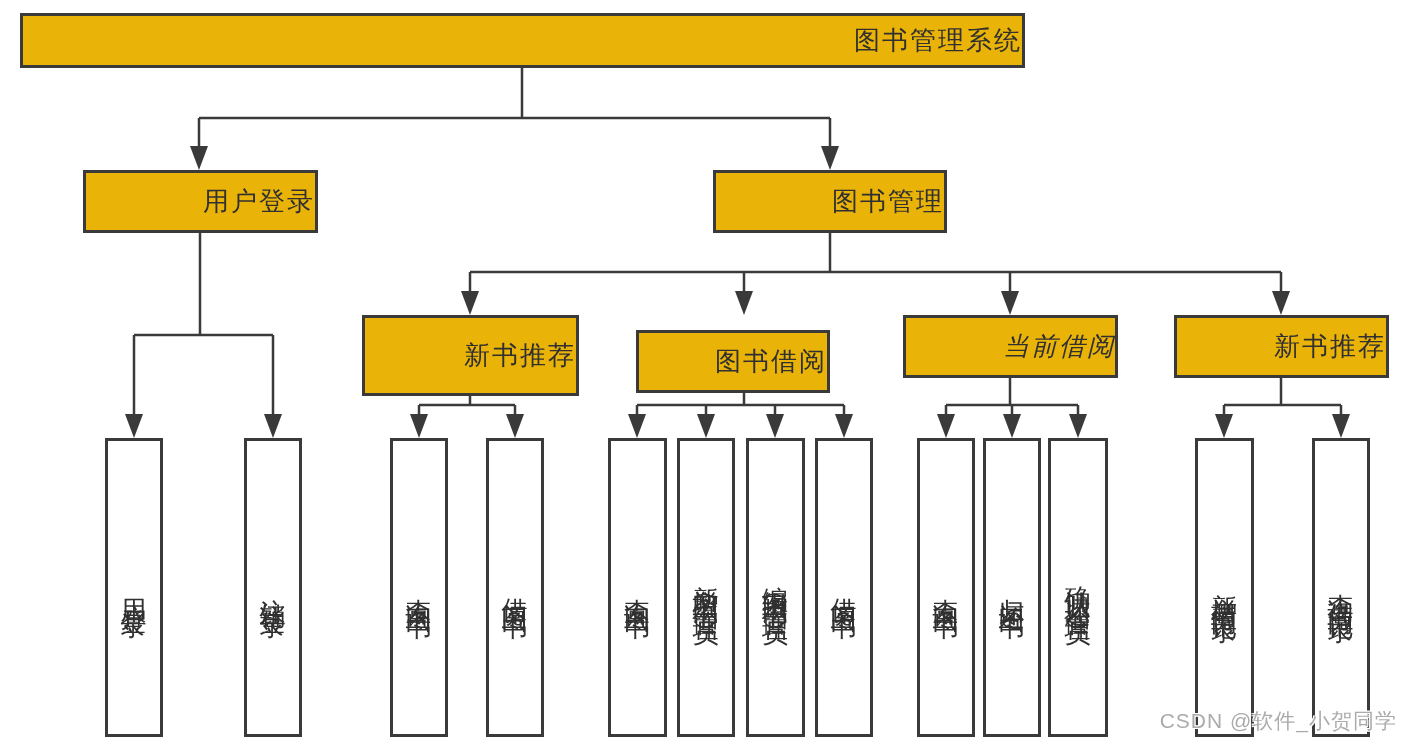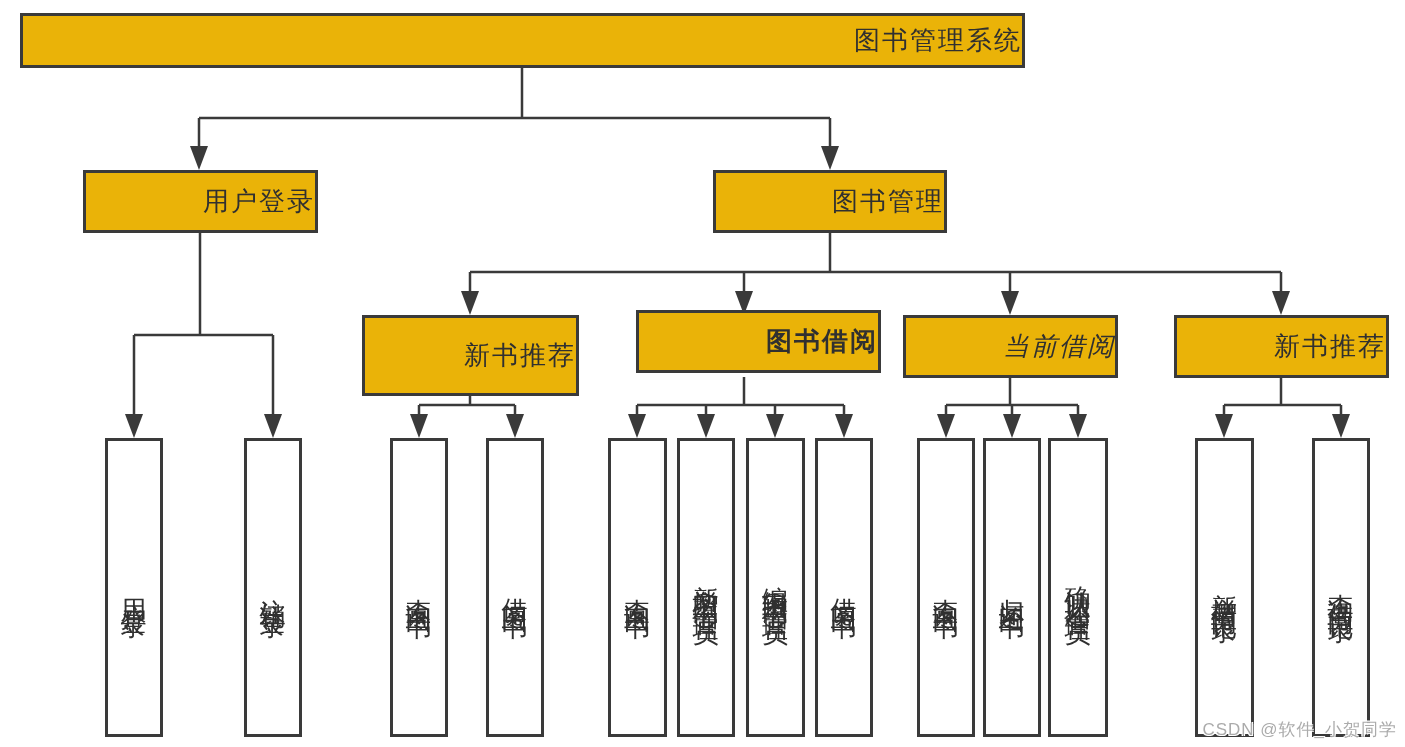--- a/index.html
+++ b/index.html
@@ -38,22 +38,22 @@
   .vbox span{
     writing-mode:vertical-rl;
     text-orientation:mixed;
     font-size:26px;
     letter-spacing:5px;
     color:var(--text);
     line-height:1;
   }
   #watermark{
     position:absolute;
-    right:8px;bottom:6px;
-    font-size:17px;
+    right:8px;bottom:12px;
+    font-size:21px;
     color:var(--watermark);
     letter-spacing:1px;
     text-shadow:1px 1px 0 #fff,-1px -1px 0 #fff,1px -1px 0 #fff,-1px 1px 0 #fff;
     z-index:5;
     white-space:nowrap;
   }
 </style>
 </head>
 <body>
 
@@ -110,21 +110,21 @@
   <div class="hbox" style="left:83px;top:170px;width:235px;height:63px;">
     <span>用户登录</span>
   </div>
   <div class="hbox" style="left:713px;top:170px;width:234px;height:63px;">
     <span>图书管理</span>
   </div>
 
   <div class="hbox" style="left:362px;top:315px;width:217px;height:81px;">
     <span>新书推荐</span>
   </div>
-  <div class="hbox" style="left:636px;top:310px;width:245px;height:63px;font-weight:bold;">
+  <div class="hbox" style="left:636px;top:330px;width:194px;height:63px;">
     <span>图书借阅</span>
   </div>
   <div class="hbox" style="left:903px;top:315px;width:215px;height:63px;font-style:italic;">
     <span>当前借阅</span>
   </div>
   <div class="hbox" style="left:1174px;top:315px;width:215px;height:63px;">
     <span>新书推荐</span>
   </div>
 
   <div class="vbox" style="left:105px;">

